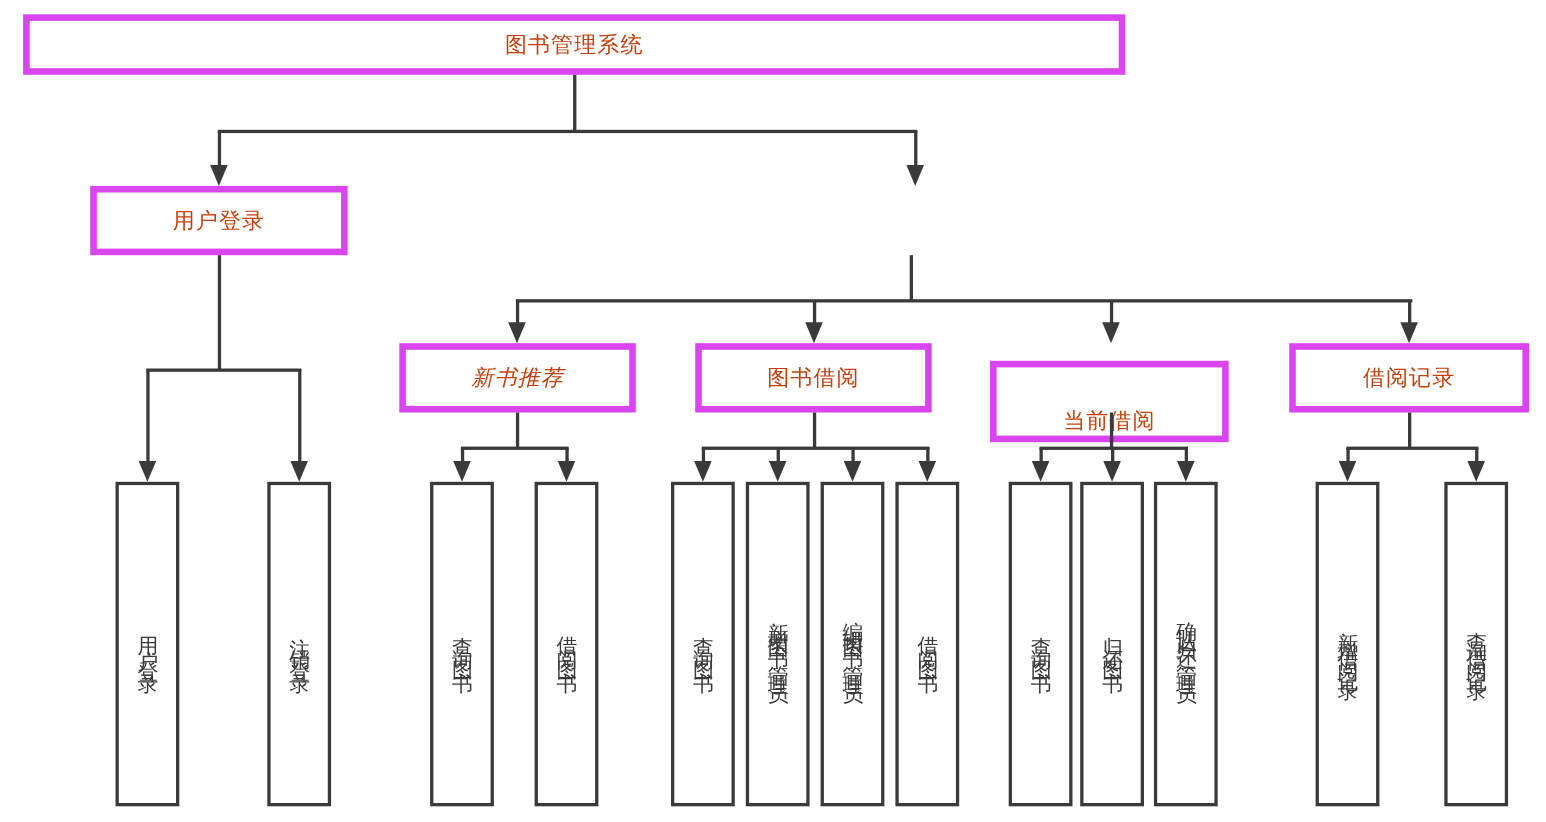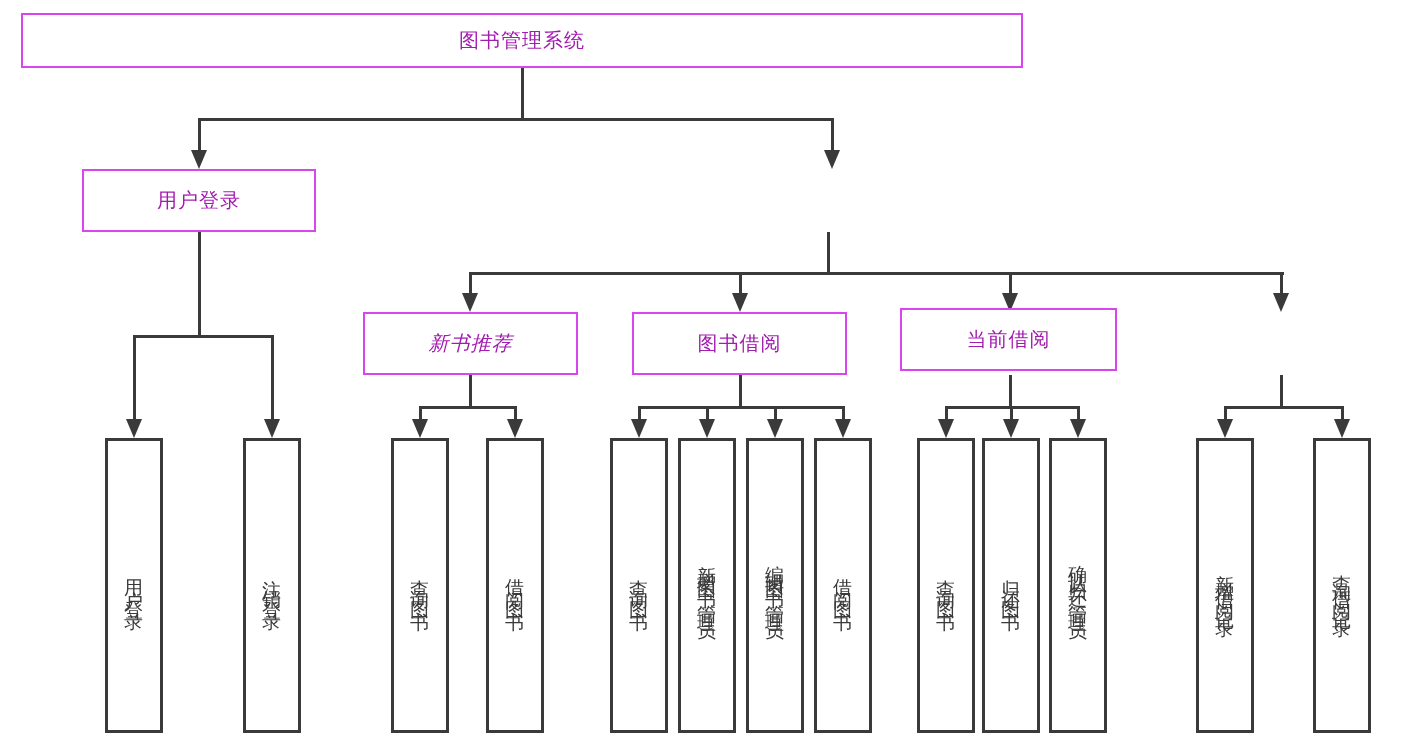--- a/index.html
+++ b/index.html
@@ -7,28 +7,28 @@
     position: relative;
     width: 1405px;
     height: 747px;
     background: #ffffff;
     font-family: "Liberation Sans", sans-serif;
     overflow: hidden;
   }
   .hbox {
     position: absolute;
     box-sizing: border-box;
-    border: 2px solid #d946ef;
+    border: 6px solid #d946ef;
     background: #ffffff;
     display: flex;
     align-items: center;
     justify-content: center;
     font-size: 20px;
     letter-spacing: 1px;
-    color: #a21caf;
+    color: #c2410c;
   }
   .vbox {
     position: absolute;
     box-sizing: border-box;
     border: 3px solid #3a3a3a;
     background: #ffffff;
     width: 58px;
     top: 438px;
     height: 295px;
     display: flex;
@@ -103,22 +103,25 @@
   <div class="arrow" style="left:1002px; top:293px;"></div>
   <div class="ln" style="left:1279.5px; top:273px; width:3px; height:22px;"></div>
   <div class="arrow" style="left:1273px; top:293px;"></div>
 
   <div class="hbox" style="left:363px; top:312px; width:215px; height:63px;font-style:italic;">
     <span>新书推荐</span>
   </div>
   <div class="hbox" style="left:632px; top:312px; width:215px; height:63px;">
     <span>图书借阅</span>
   </div>
-  <div class="hbox" style="left:900px; top:308px; width:217px; height:63px;">
+  <div class="hbox" style="left:900px; top:328px; width:217px; height:74px;align-items:flex-end;">
     <span>当前借阅</span>
+  </div>
+  <div class="hbox" style="left:1172px; top:312px; width:218px; height:63px;">
+    <span>借阅记录</span>
   </div>
 
   <div class="ln" style="left:468.5px; top:375px; width:3px; height:32px;"></div>
   <div class="ln" style="left:418.5px; top:405.5px; width:98px; height:3px;"></div>
   <div class="ln" style="left:418.5px; top:407px; width:3px; height:14px;"></div>
   <div class="arrow" style="left:412px; top:419px;"></div>
   <div class="ln" style="left:513.5px; top:407px; width:3px; height:14px;"></div>
   <div class="arrow" style="left:507px; top:419px;"></div>
 
   <div class="ln" style="left:738.5px; top:375px; width:3px; height:32px;"></div>

